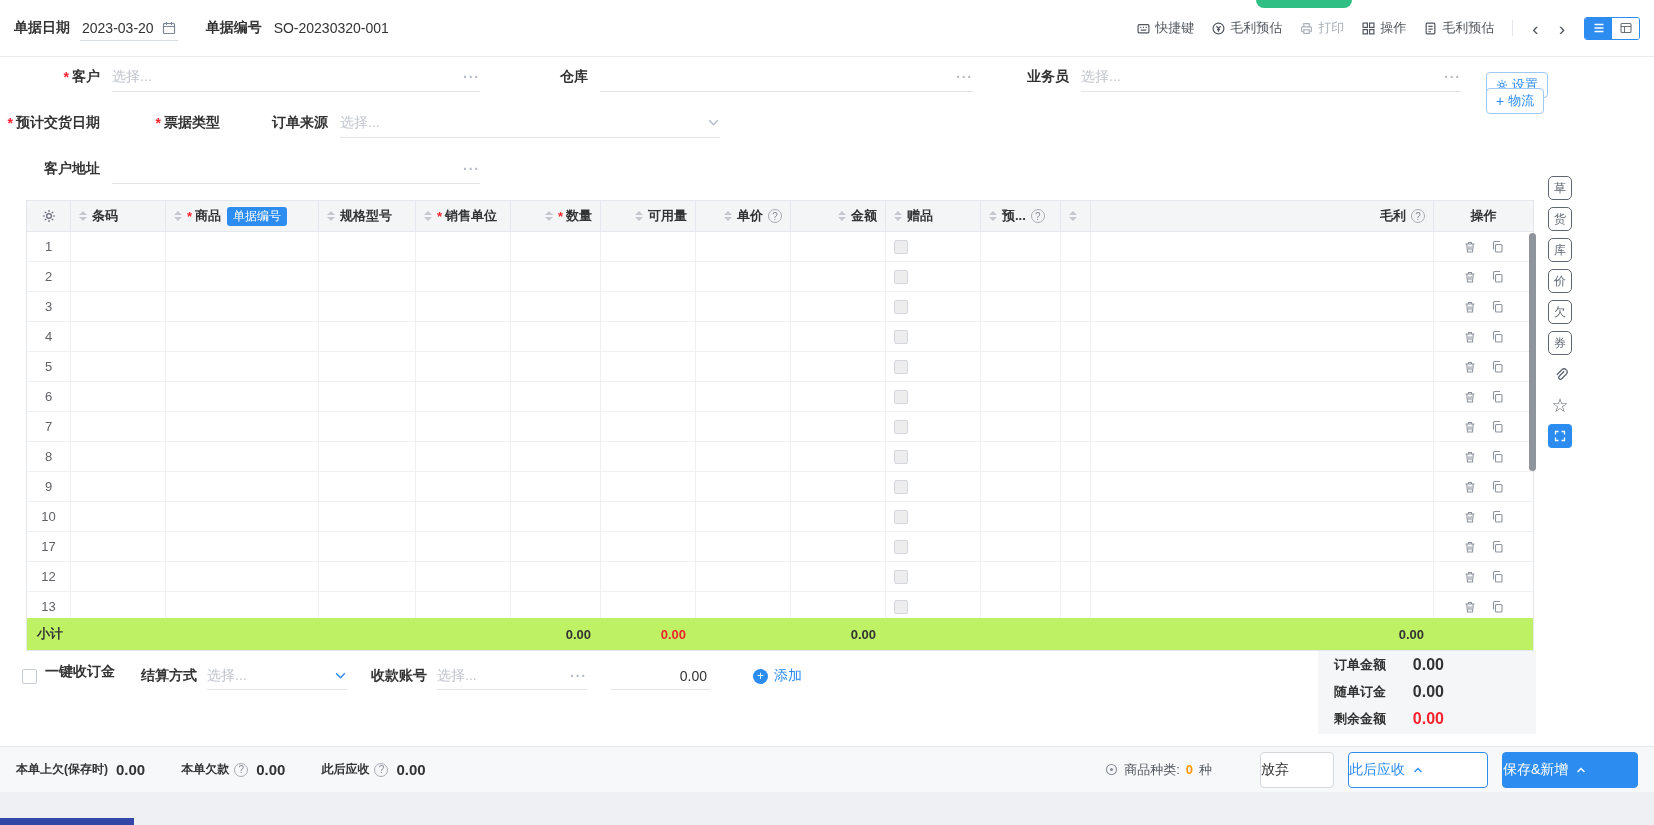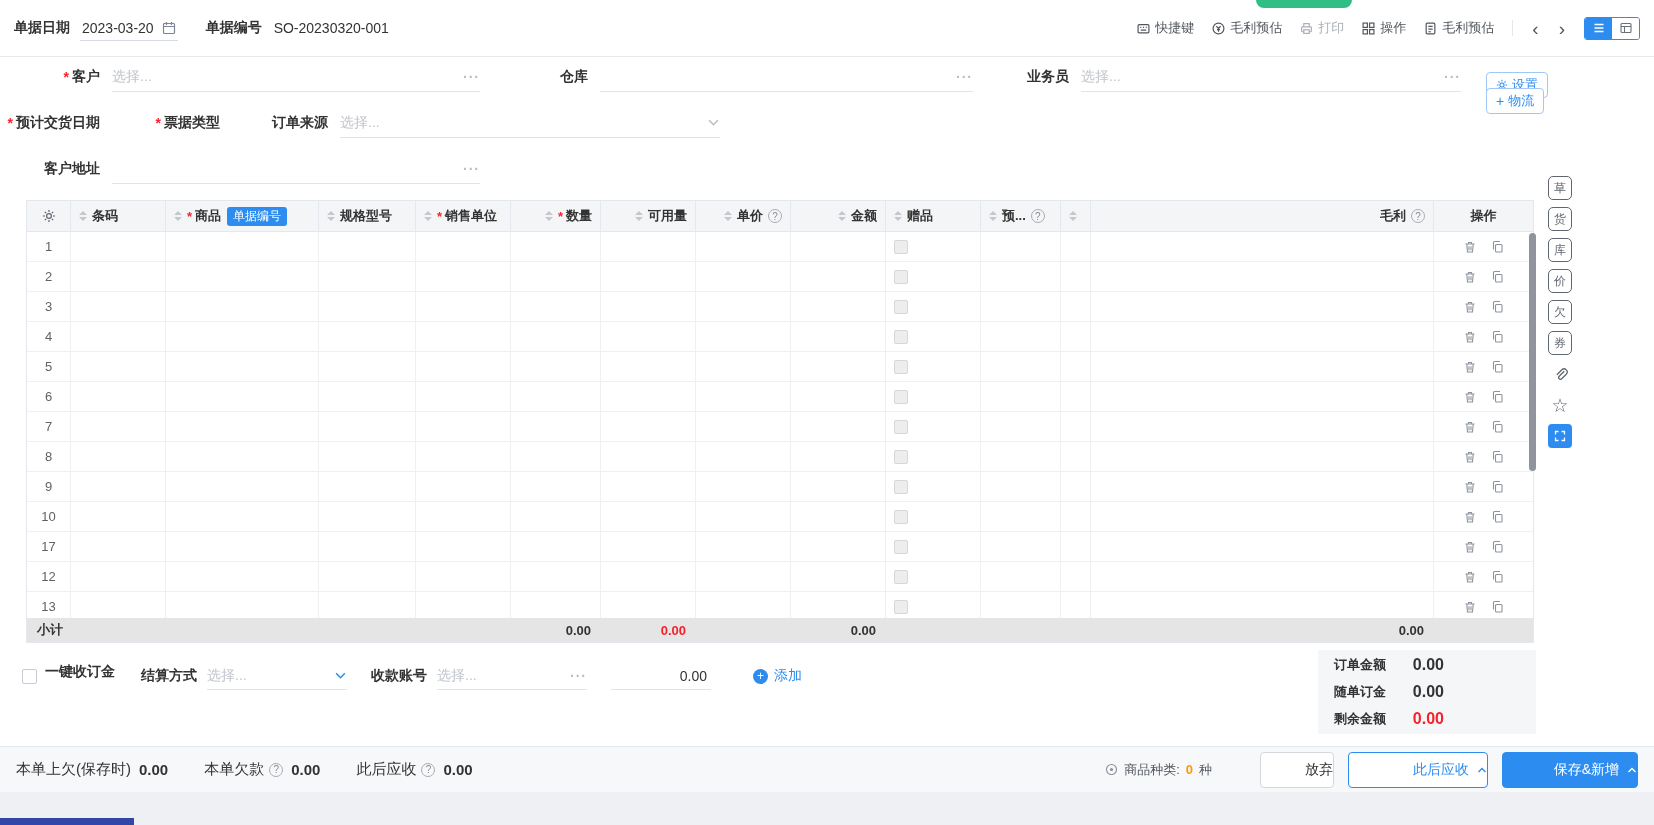--- a/index.html
+++ b/index.html
@@ -45,21 +45,21 @@
 .hcell.right{justify-content:flex-end}
 .hcell.center{justify-content:center}
 .gbody{height:386px;overflow:hidden}
 .grow{display:flex;height:30px;border-bottom:1px solid #eef0f4;background:#fff}
 .gcell{border-right:1px solid #eef0f4;display:flex;align-items:center;padding:0 8px;flex:none}
 .gcell:last-child{border-right:none}
 .gcell.num{justify-content:center;color:#606266;font-size:13px}
 .gcell.ops{justify-content:center;gap:14px}
 .cbox{width:14px;height:14px;background:#ededed;border:1px solid #d4d7dc;border-radius:2px;cursor:pointer}
 .opicon{display:flex;cursor:pointer}
-.gsubtotal{display:flex;height:24px;background:#e5e5e5;font-weight:700}
+.gsubtotal{display:flex;height:32px;background:#bef264;font-weight:700}
 .scell{display:flex;align-items:center;padding:0 10px;font-size:13px;flex:none}
 .scell.right{justify-content:flex-end}
 .scell.red{color:#f5222d}
 .sort{display:inline-flex;flex-direction:column;gap:2px;margin-right:5px;cursor:pointer}
 .sort i{width:0;height:0;border-left:4px solid transparent;border-right:4px solid transparent;display:block}
 .sort .up{border-bottom:4px solid #c5c8ce}
 .sort .down{border-top:4px solid #c5c8ce}
 .badge{background:#2d8cf0;color:#fff;font-size:12px;font-weight:400;padding:1px 6px;border-radius:3px;margin-left:6px;cursor:pointer;white-space:nowrap}
 .help{width:14px;height:14px;min-width:14px;border-radius:50%;border:1px solid #a8adb5;color:#868c94;font-size:10px;display:inline-flex;align-items:center;justify-content:center;margin-left:5px;font-weight:400;cursor:pointer}
 .scroll-thumb{position:absolute;left:1529px;top:233px;width:7px;height:238px;background:#90949b;border-radius:4px;cursor:pointer;z-index:6}
@@ -76,27 +76,27 @@
 .plusc{width:15px;height:15px;border-radius:50%;background:#2d8cf0;color:#fff;font-size:12px;display:flex;align-items:center;justify-content:center;line-height:1}
 
 .summary{position:absolute;left:1318px;top:650px;width:218px;height:84px;background:#f5f6f8;display:flex;flex-direction:column;justify-content:center;gap:2px;padding-right:92px}
 .srow{display:flex;justify-content:flex-end;align-items:center;gap:14px;height:25px}
 .slabel{font-weight:700;font-size:13px;white-space:nowrap}
 .sval{font-weight:700;font-size:16px;min-width:44px;text-align:right}
 .sval.red{color:#f5222d}
 
 .footer{position:absolute;left:0;top:746px;width:100%;height:46px;background:#f7f8fa;border-top:1px solid #e4e7ed;display:flex;align-items:center;padding:0 16px;z-index:4}
 .fstats{display:flex;align-items:center}
-.fs-label{font-weight:400;font-size:15px;white-space:nowrap}
+.fs-label{font-weight:700;font-size:12px;white-space:nowrap}
 .fs-val{font-weight:700;font-size:15px;margin:0 36px 0 8px}
 .fs-val.last{margin-right:0}
 .fright{margin-left:auto;display:flex;align-items:center;gap:14px}
 .pkind{display:flex;align-items:center;gap:6px;color:#51565e;font-size:13px;margin-right:34px;white-space:nowrap}
 .pk-val{color:#ff9900;font-weight:700}
-.btn{height:36px;border-radius:4px;font-size:14px;display:flex;align-items:center;justify-content:flex-end;cursor:pointer;font-family:inherit;white-space:nowrap}
+.btn{height:36px;border-radius:4px;font-size:14px;display:flex;align-items:center;justify-content:flex-start;cursor:pointer;font-family:inherit;white-space:nowrap}
 .btn-plain{width:74px;background:#fff;border:1px solid #d4d7dc;color:#333}
 .btn-outline{width:140px;background:#fff;border:1px solid #2d8cf0;color:#2d8cf0;gap:8px}
 .btn-primary{width:136px;background:#2d8cf0;border:1px solid #2d8cf0;color:#fff;gap:8px}
 .below{position:absolute;left:0;top:792px;width:100%;height:33px;background:#eef0f3}
 .blue-strip{position:absolute;left:0;bottom:0;width:134px;height:7px;background:#3246a8;z-index:7}
 .green-tab{position:absolute;left:1256px;top:-9px;width:96px;height:17px;background:#2fbf85;border-radius:8px;z-index:6}
 
 .rail{position:absolute;left:1545px;top:176px;width:30px;display:flex;flex-direction:column;gap:7px;align-items:center;z-index:6}
 .rail-item{width:24px;height:24px;display:flex;align-items:center;justify-content:center;cursor:pointer;color:#5f6670;background:#fff}
 .rail-item.box{border:1px solid #5f6670;border-radius:5px;font-size:12px}

